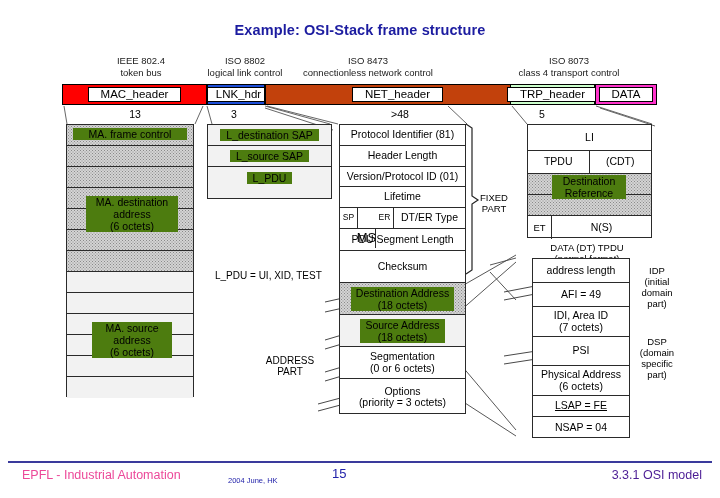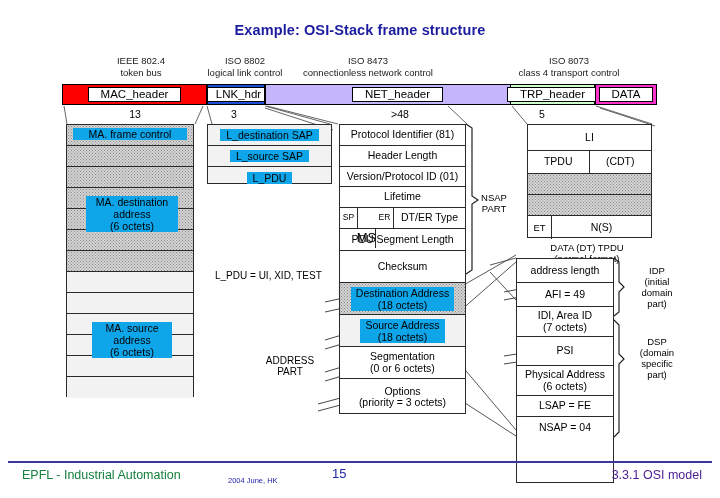--- a/index.html
+++ b/index.html
@@ -68,37 +68,37 @@
   .stip-light {
     background-color:#f2f2f2;
     background-image:
       radial-gradient(#9a9a9a 0.55px, transparent 0.65px),
       radial-gradient(#9a9a9a 0.55px, transparent 0.65px);
     background-size:4px 4px, 4px 4px;
     background-position:0 0, 2px 2px;
   }
 
   .callout {
-    position:absolute; background:#0ea5e9;
+    position:absolute; background:#4d7c0f;
     font-size:10.5px; line-height:12px; text-align:center;
     padding:0 3px; white-space:nowrap;
   }
 
   
   .notes { position:absolute; font-size:10px; line-height:12.4px; white-space:pre; }
 
   
   .brlabel { position:absolute; font-size:9.5px; line-height:11px; text-align:center; }
 
   
   svg.overlay { position:absolute; left:0; top:0; width:720px; height:498px; pointer-events:none; }
 
   
   #footrule { position:absolute; left:8px; top:461px; width:704px; height:1.5px; background:#3a3a9c; }
-  #foot-left { position:absolute; left:22px; top:468px; font-size:12.5px; color:#15803d; }
+  #foot-left { position:absolute; left:22px; top:468px; font-size:12.5px; color:#ec4899; }
   #foot-date { position:absolute; left:228px; top:476px; font-size:7.5px; color:#2222aa; }
   #foot-page { position:absolute; left:332px; top:466px; font-size:13px; color:#2222aa; }
   #foot-right { position:absolute; right:18px; top:468px; font-size:12.5px; color:#4c1d95; }
 </style>
 </head>
 <body>
 
 <div class="slide">
 
   <div id="title">Example: OSI-Stack frame structure</div>
@@ -120,21 +120,21 @@
     <div>class 4 transport control</div>
   </div>
 
   <div id="framebar">
     <div class="seg" style="left:0px; width:145px; background:#ff0000;">
       <span class="lbl">MAC_header</span>
     </div>
     <div class="seg clip" style="left:145px; width:58px; background:#1d4ed8;">
       <span class="lbl">LNK_hdr</span>
     </div>
-    <div class="seg" style="left:203px; width:265px; background:#c4b5fd;">
+    <div class="seg" style="left:203px; width:265px; background:#c2410c;">
       <span class="lbl">NET_header</span>
     </div>
     <div class="seg" style="left:448px; width:85px; background:#ccffcc;">
       <span class="lbl">TRP_header</span>
     </div>
     <div class="seg" style="left:533px; width:62px; background:#ff33cc;">
       <span class="lbl">DATA</span>
     </div>
   </div>
 
@@ -249,21 +249,21 @@
     <div>address</div>
     <div>(6 octets)</div>
   </div>
 
   <div class="callout" style="left:92px; top:322px; width:80px;">
     <div>MA. source</div>
     <div>address</div>
     <div>(6 octets)</div>
   </div>
 
-  <div class="box stip-light" style="left:207px; top:124px; width:125px; height:60px;">
+  <div class="box stip-light" style="left:207px; top:124px; width:125px; height:75px;">
     <div class="row" style="top:0px; height:21px;">
       <span class="callout" style="position:static; padding:0 6px;">L_destination SAP</span>
     </div>
     <div class="row" style="top:21px; height:21px;">
       <span class="callout" style="position:static; padding:0 6px;">L_source SAP</span>
     </div>
     <div class="row last" style="top:42px; height:21px;">
       <span class="callout" style="position:static; padding:0 6px;">L_PDU</span>
     </div>
   </div>
@@ -306,21 +306,21 @@
     </div>
     <div class="row last" style="top:254px; height:36px;">
       <div>
         <div>Options</div>
         <div>(priority = 3 octets)</div>
       </div>
     </div>
   </div>
 
   <div class="brlabel" style="left:478px; top:192px; width:32px;">
-    <div>NSAP</div>
+    <div>FIXED</div>
     <div>PART</div>
   </div>
 
   <div class="brlabel" style="left:258px; top:355px; width:64px; font-size:10px;">
     <div>ADDRESS</div>
     <div>PART</div>
   </div>
 
   <div class="box" style="left:527px; top:124px; width:125px; height:114px;">
     <div class="row" style="top:0px; height:26px;">LI</div>
@@ -329,43 +329,47 @@
       <span style="display:flex; align-items:center; height:100%; flex:1; justify-content:center;">(CDT)</span>
     </div>
     <div class="row stip-dark" style="top:49px; height:21px;"></div>
     <div class="row stip-dark" style="top:70px; height:21px;"></div>
     <div class="row last" style="top:91px; height:23px; justify-content:flex-start;">
       <span style="display:flex; align-items:center; height:100%; width:24px; justify-content:center; font-size:9.5px; border-right:1.2px solid #2a2a2a;">ET</span>
       <span style="display:flex; align-items:center; height:100%; flex:1; justify-content:center;">N(S)</span>
     </div>
   </div>
 
+  <div class="callout" style="left:552px; top:175px; width:74px;">
+    <div>Destination</div>
+    <div>Reference</div>
+  </div>
 
   <div class="brlabel" style="left:512px; top:242px; width:150px; font-size:9.5px;">
     <div>DATA (DT) TPDU</div>
     <div>(normal format)</div>
   </div>
 
-  <div class="box" style="left:516px; top:258px; width:98px; height:225px;">
+  <div class="box" style="left:532px; top:258px; width:98px; height:180px;">
     <div class="row" style="top:0px; height:24px;">address length</div>
     <div class="row" style="top:24px; height:24px;">AFI = 49</div>
     <div class="row" style="top:48px; height:30px;">
       <div>
         <div>IDI, Area ID</div>
         <div>(7 octets)</div>
       </div>
     </div>
     <div class="row" style="top:78px; height:29px;">PSI</div>
     <div class="row" style="top:107px; height:30px;">
       <div>
         <div>Physical Address</div>
         <div>(6 octets)</div>
       </div>
     </div>
-    <div class="row" style="top:137px; height:21px;">LSAP = FE</div>
+    <div class="row" style="top:137px; height:21px;text-decoration:underline;">LSAP = FE</div>
     <div class="row last" style="top:158px; height:21px;">NSAP = 04</div>
   </div>
 
   <div class="brlabel" style="left:626px; top:265px; width:62px;">
     <div>IDP</div>
     <div>(initial</div>
     <div>domain</div>
     <div>part)</div>
   </div>
 

